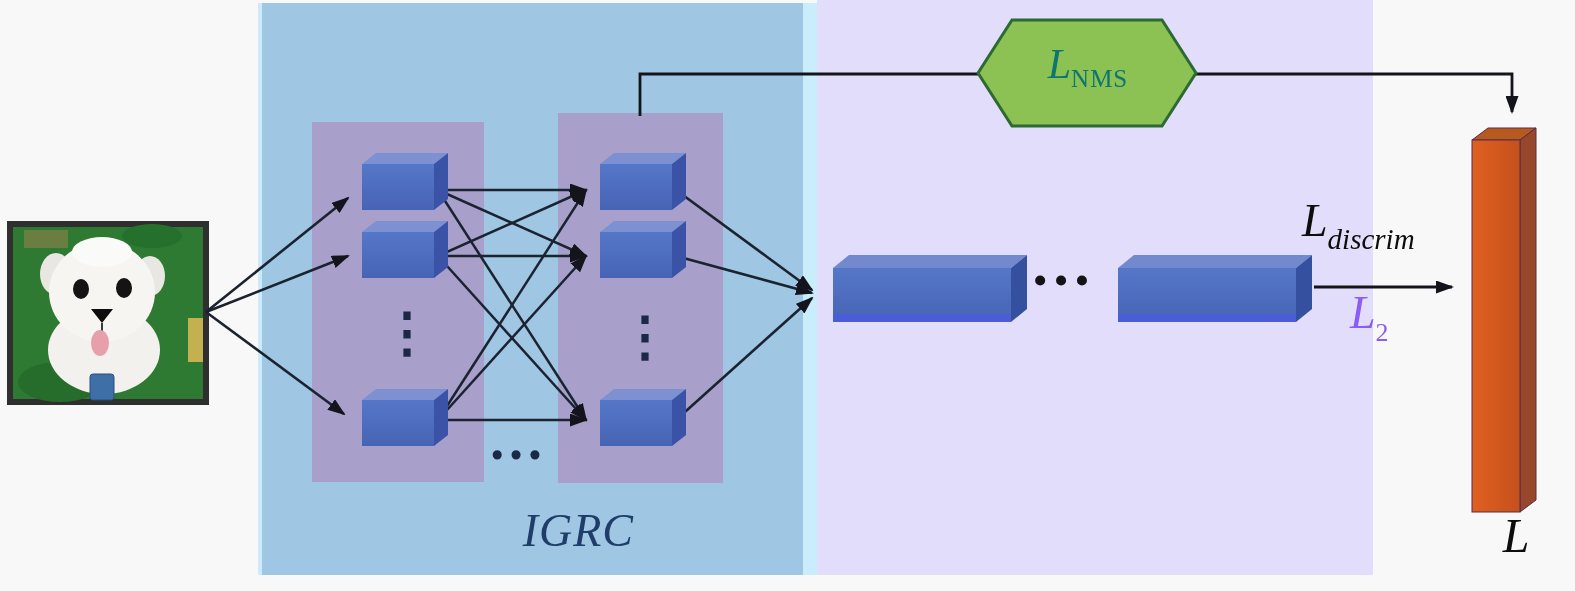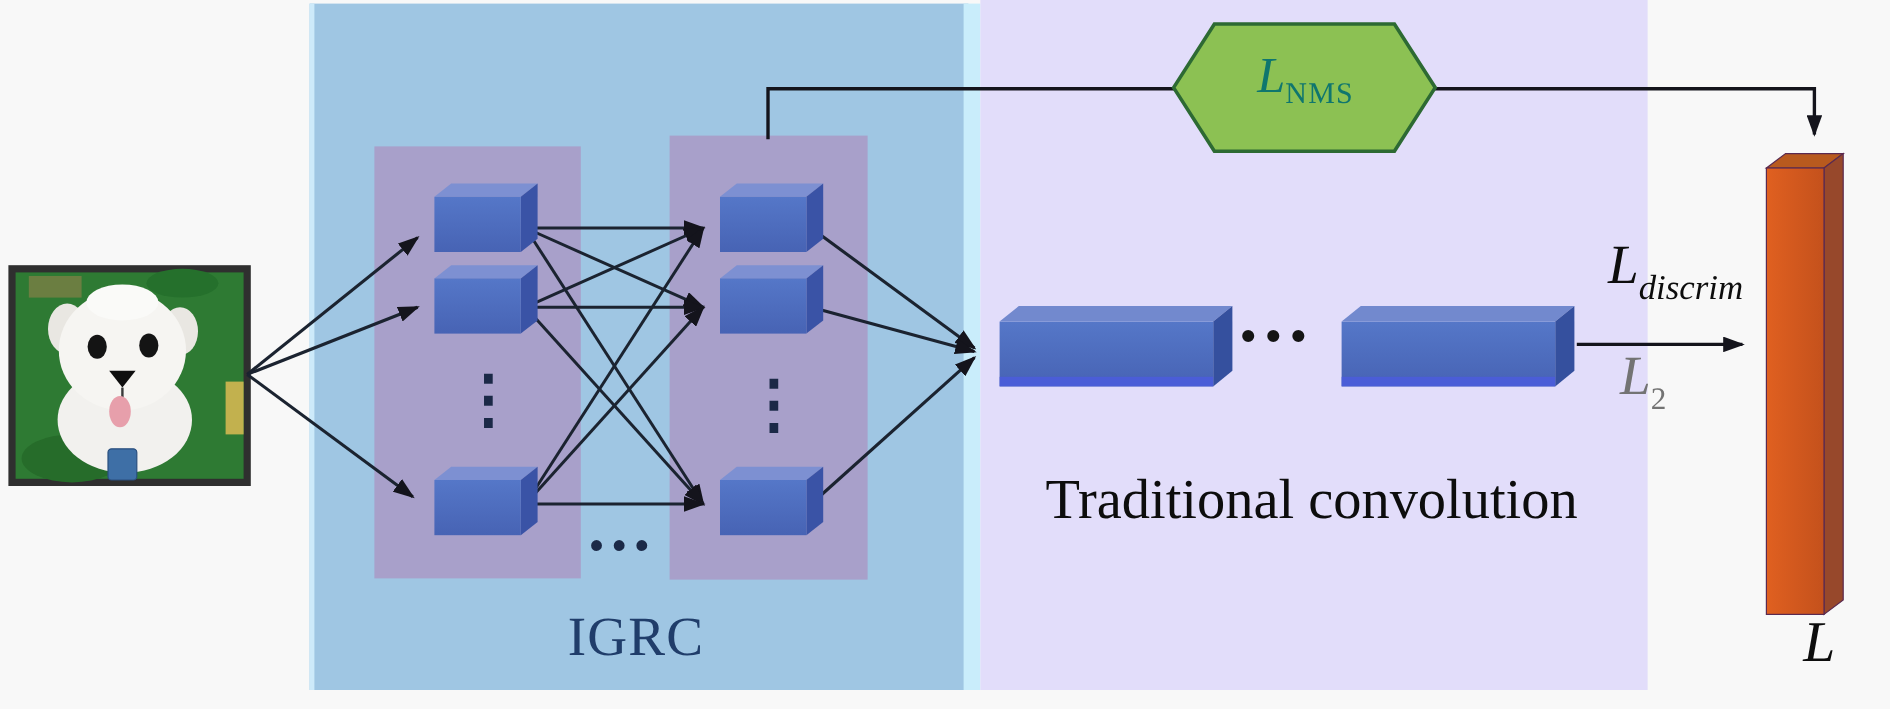--- a/index.html
+++ b/index.html
@@ -7,29 +7,29 @@
           font-family:"Liberation Serif",serif;background:#f8f8f8;}
   .region{position:absolute;}
   .region-igrc{left:258px;top:3px;width:545px;height:572px;background:#9fc6e3;border-left:4px solid #cdeafa;}
   .region-strip{left:803px;top:3px;width:14px;height:572px;background:#c9edfb;}
   .region-conv{left:817px;top:0;width:556px;height:575px;background:#e2ddfa;}
   .panel{position:absolute;background:#a8a0ca;}
   .panel-1{left:312px;top:122px;width:172px;height:360px;}
   .panel-2{left:558px;top:113px;width:165px;height:370px;}
   svg.overlay{position:absolute;left:0;top:0;width:1575px;height:591px;}
   .lbl{position:absolute;white-space:nowrap;}
-  .lbl-igrc{left:426px;top:504px;width:208px;text-align:center;font-size:46px;color:#203d6a;letter-spacing:1px;}
+  .lbl-igrc{left:426px;top:504px;width:208px;text-align:right;font-size:46px;color:#203d6a;letter-spacing:1px;font-style:italic;}
   .lbl-trad{left:818px;top:390px;width:550px;text-align:center;font-size:47px;color:#0d0d0d;}
   .lbl-nms{left:1000px;top:40px;width:176px;text-align:center;color:#0f766e;}
   .lbl-nms .base{font-style:italic;font-size:42px;}
   .lbl-nms .sub{font-size:25px;position:relative;top:9px;letter-spacing:1px;}
-  .lbl-discrim{left:1302px;top:194px;color:#0d0d0d;margin-left:38px;}
+  .lbl-discrim{left:1302px;top:194px;color:#0d0d0d;}
   .lbl-discrim .base{font-style:italic;font-size:46px;}
   .lbl-discrim .sub{font-style:italic;font-size:29px;position:relative;top:13px;}
-  .lbl-l2{left:1350px;top:286px;color:#737373;text-align:right;}
+  .lbl-l2{left:1350px;top:286px;color:#8b5cf6;text-align:right;}
   .lbl-l2 .base{font-style:italic;font-size:46px;}
   .lbl-l2 .sub{font-size:26px;position:relative;top:13px;}
   .lbl-total{left:1480px;top:508px;width:72px;text-align:center;font-style:italic;font-size:48px;color:#0d0d0d;}
   .dots-v{position:absolute;font-size:54px;line-height:1.1;color:#1b2947;font-weight:bold;}
   .dots-v1{left:380px;top:304px;}
   .dots-v2{left:618px;top:308px;}
   .dots-h{position:absolute;font-weight:bold;}
   .dots-mid{left:488px;top:414px;font-size:56px;line-height:52px;color:#1b2947;letter-spacing:1px;}
   .dots-conv{left:1030px;top:236px;font-size:62px;line-height:56px;color:#141414;}
 </style>
@@ -158,21 +158,20 @@
     <polygon points="978,73 1012,20 1162,20 1196,73 1162,126 1012,126" fill="#8cc153" stroke="#2d6a33" stroke-width="3"></polygon>
 
     <g stroke="#5a2a50" stroke-width="1">
       <polygon points="1472,140 1488,128 1536,128 1520,140" fill="#b85a1e"></polygon>
       <polygon points="1520,140 1536,128 1536,500 1520,512" fill="#97482b"></polygon>
       <rect x="1472" y="140" width="48" height="372" fill="url(#barFront)"></rect>
     </g>
   </svg>
 
   <div class="lbl lbl-igrc">IGRC</div>
-  <div class="lbl lbl-trad">Traditional convolution</div>
 
   <div class="lbl lbl-nms"><span class="base">L</span><span class="sub">NMS</span></div>
 
   <div class="lbl lbl-discrim"><span class="base">L</span><span class="sub">discrim</span></div>
 
   <div class="lbl lbl-l2"><span class="base">L</span><span class="sub">2</span></div>
 
   <div class="lbl lbl-total">L</div>
 
   <div class="dots-v dots-v1">⋮</div>

